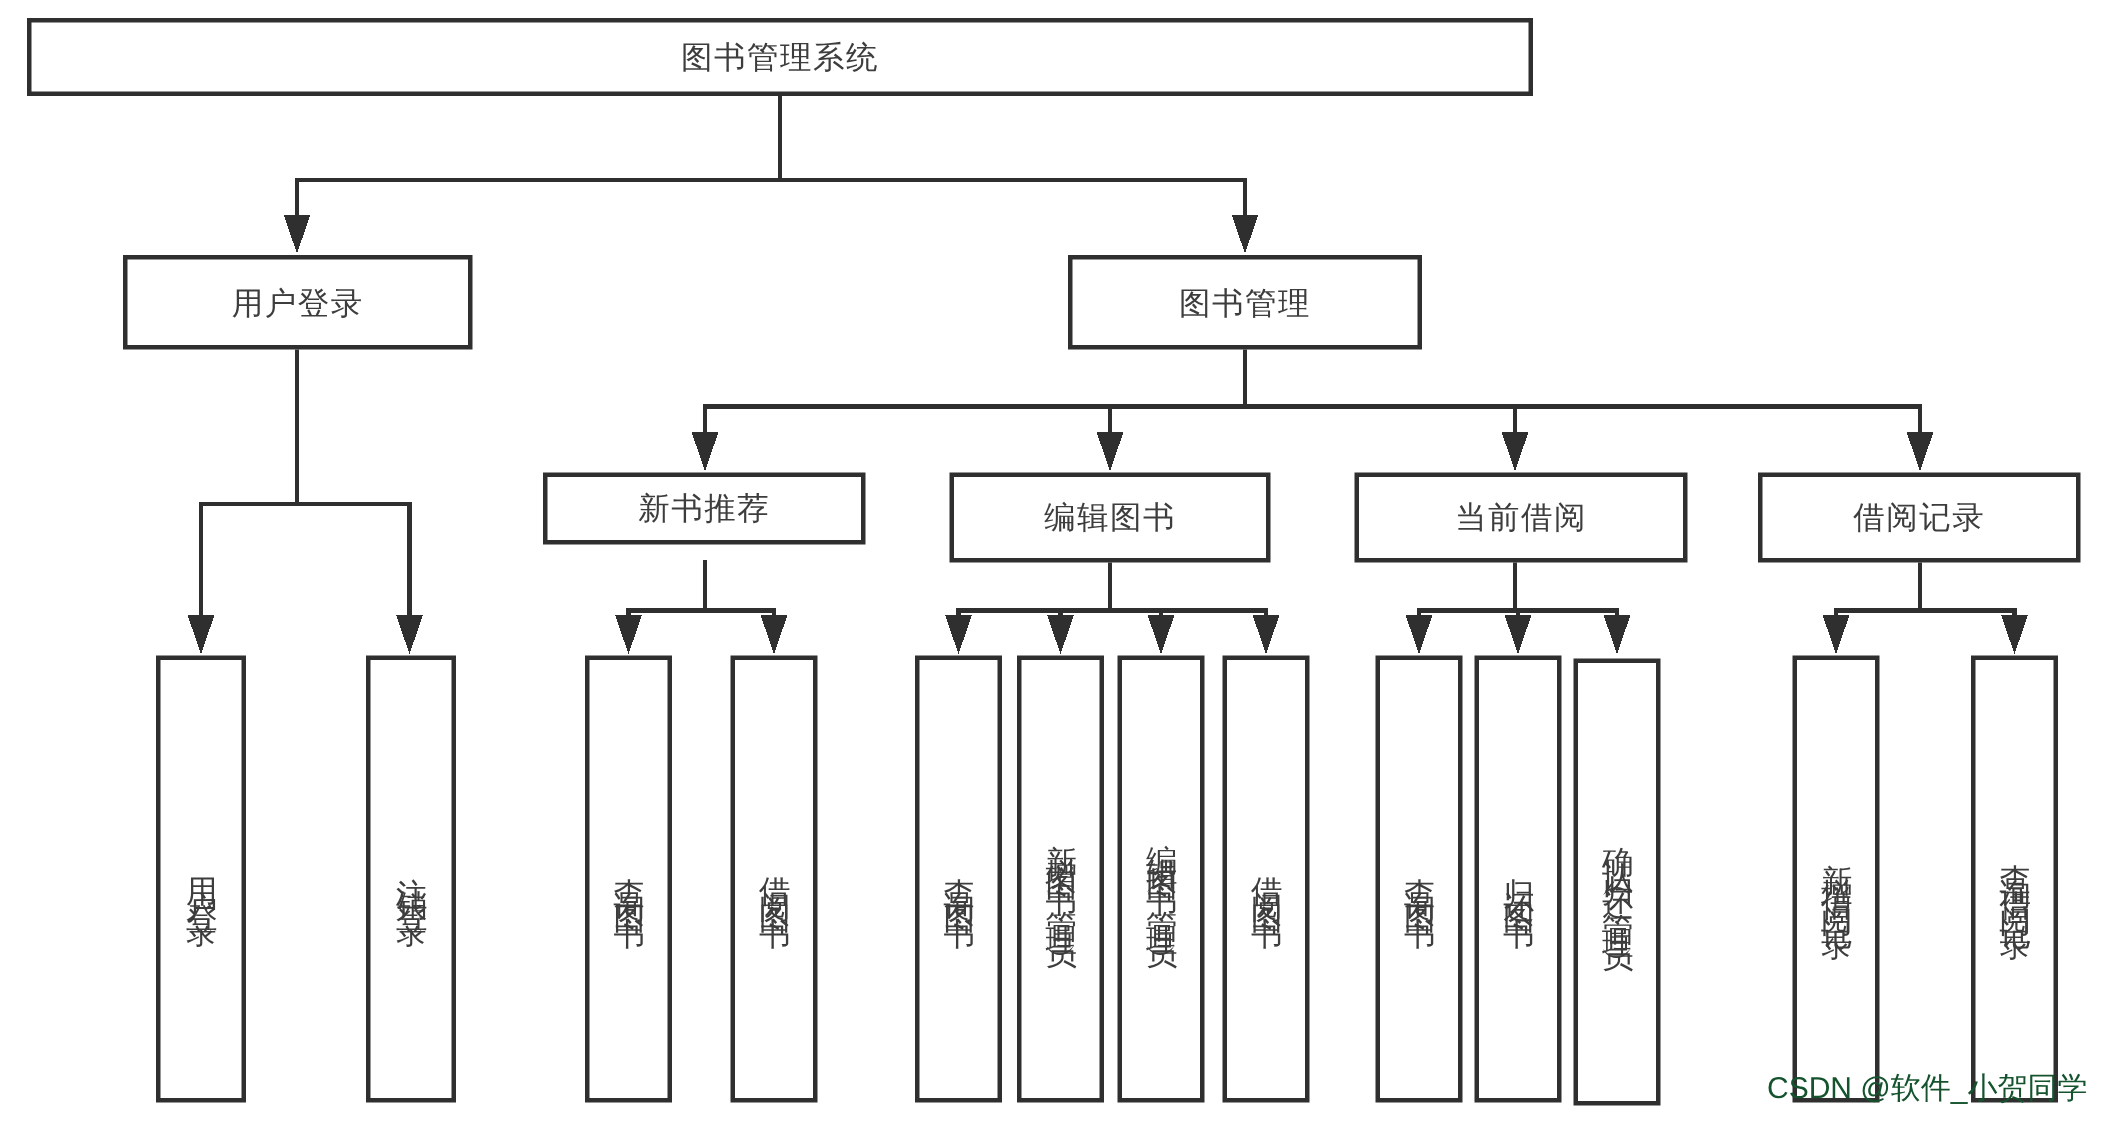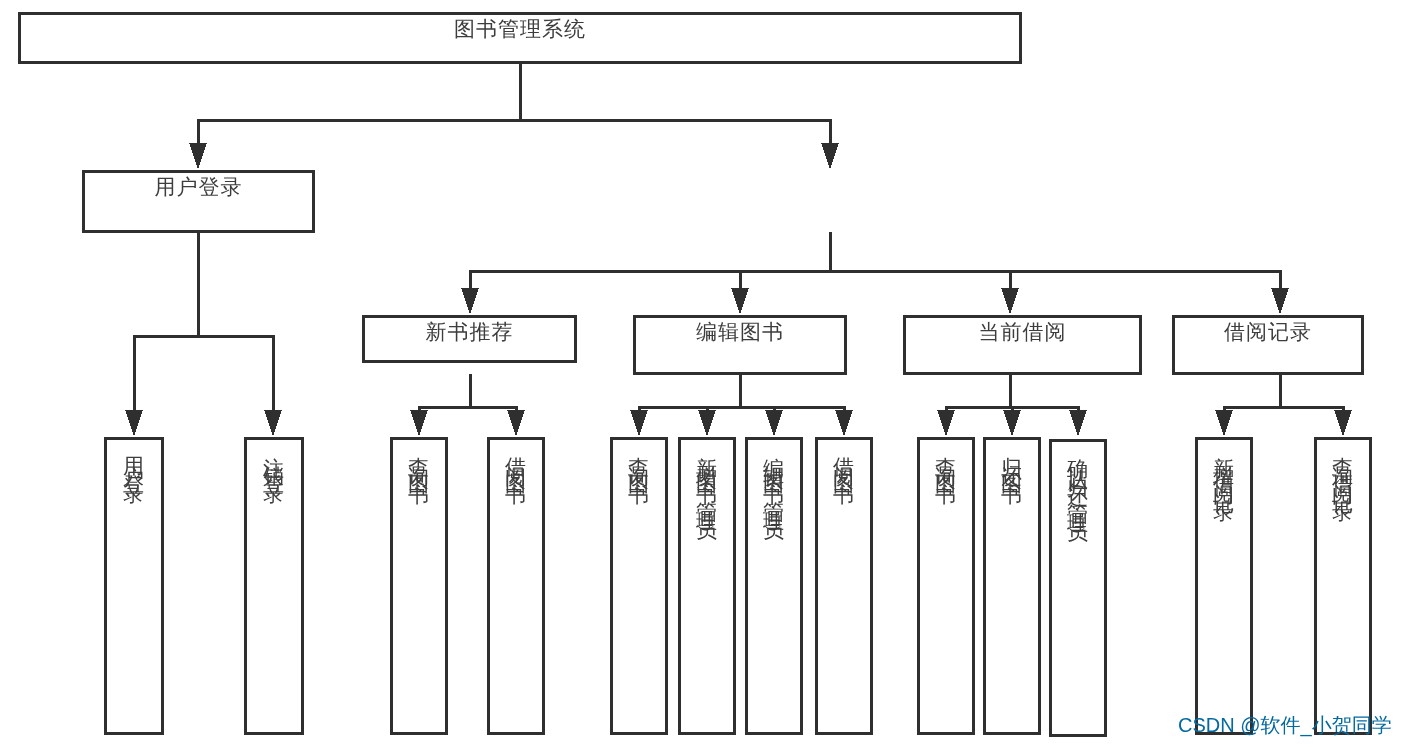--- a/index.html
+++ b/index.html
@@ -15,21 +15,21 @@
     position: absolute;
     left: 0; top: 0;
     width: 1405px; height: 747px;
   }
   .box {
     position: absolute;
     box-sizing: border-box;
     border: 3px solid #2f2f2f;
     background: #ffffff;
     display: flex;
-    align-items: flex-start;
+    align-items: center;
     justify-content: center;
   }
   .hlabel {
     font-size: 21px;
     color: #3d3d3d;
     letter-spacing: 1px;
     white-space: nowrap;
   }
   .vlabel {
     writing-mode: vertical-rl;
@@ -37,21 +37,21 @@
     line-height: 1;
     letter-spacing: 9px;
     color: #3d3d3d;
     white-space: nowrap;
   }
   .watermark {
     position: absolute;
     left: 1178px;
     top: 712px;
     font-size: 20px;
-    color: #0369a1;
+    color: #14532d;
     white-space: nowrap;
     z-index: 5;
   }
 </style>
 </head>
 <body>
 
 <div class="canvas">
 
   <svg class="connectors" viewBox="0 0 1405 747" shape-rendering="crispEdges">
@@ -120,31 +120,34 @@
     </g>
   </svg>
 
   <div class="box" style="left:18px; top:12px; width:1004px; height:52px;">
     <span class="hlabel">图书管理系统</span>
   </div>
 
   <div class="box" style="left:82px; top:170px; width:233px; height:63px;">
     <span class="hlabel">用户登录</span>
   </div>
+  <div class="box" style="left:712px; top:170px; width:236px; height:63px;">
+    <span class="hlabel">图书管理</span>
+  </div>
 
   <div class="box" style="left:362px; top:315px; width:215px; height:48px;">
     <span class="hlabel">新书推荐</span>
   </div>
   <div class="box" style="left:633px; top:315px; width:214px; height:60px;">
     <span class="hlabel">编辑图书</span>
   </div>
-  <div class="box" style="left:903px; top:315px; width:239px; height:60px;">
+  <div class="box" style="left:903px; top:315px; width:222px; height:60px;">
     <span class="hlabel">当前借阅</span>
   </div>
-  <div class="box" style="left:1172px; top:315px; width:192px; height:60px;">
+  <div class="box" style="left:1172px; top:315px; width:215px; height:60px;">
     <span class="hlabel">借阅记录</span>
   </div>
 
   <div class="box" style="left:104px; top:437px; width:60px; height:298px;">
     <span class="vlabel">用户登录</span>
   </div>
   <div class="box" style="left:244px; top:437px; width:60px; height:298px;">
     <span class="vlabel">注销登录</span>
   </div>
 

